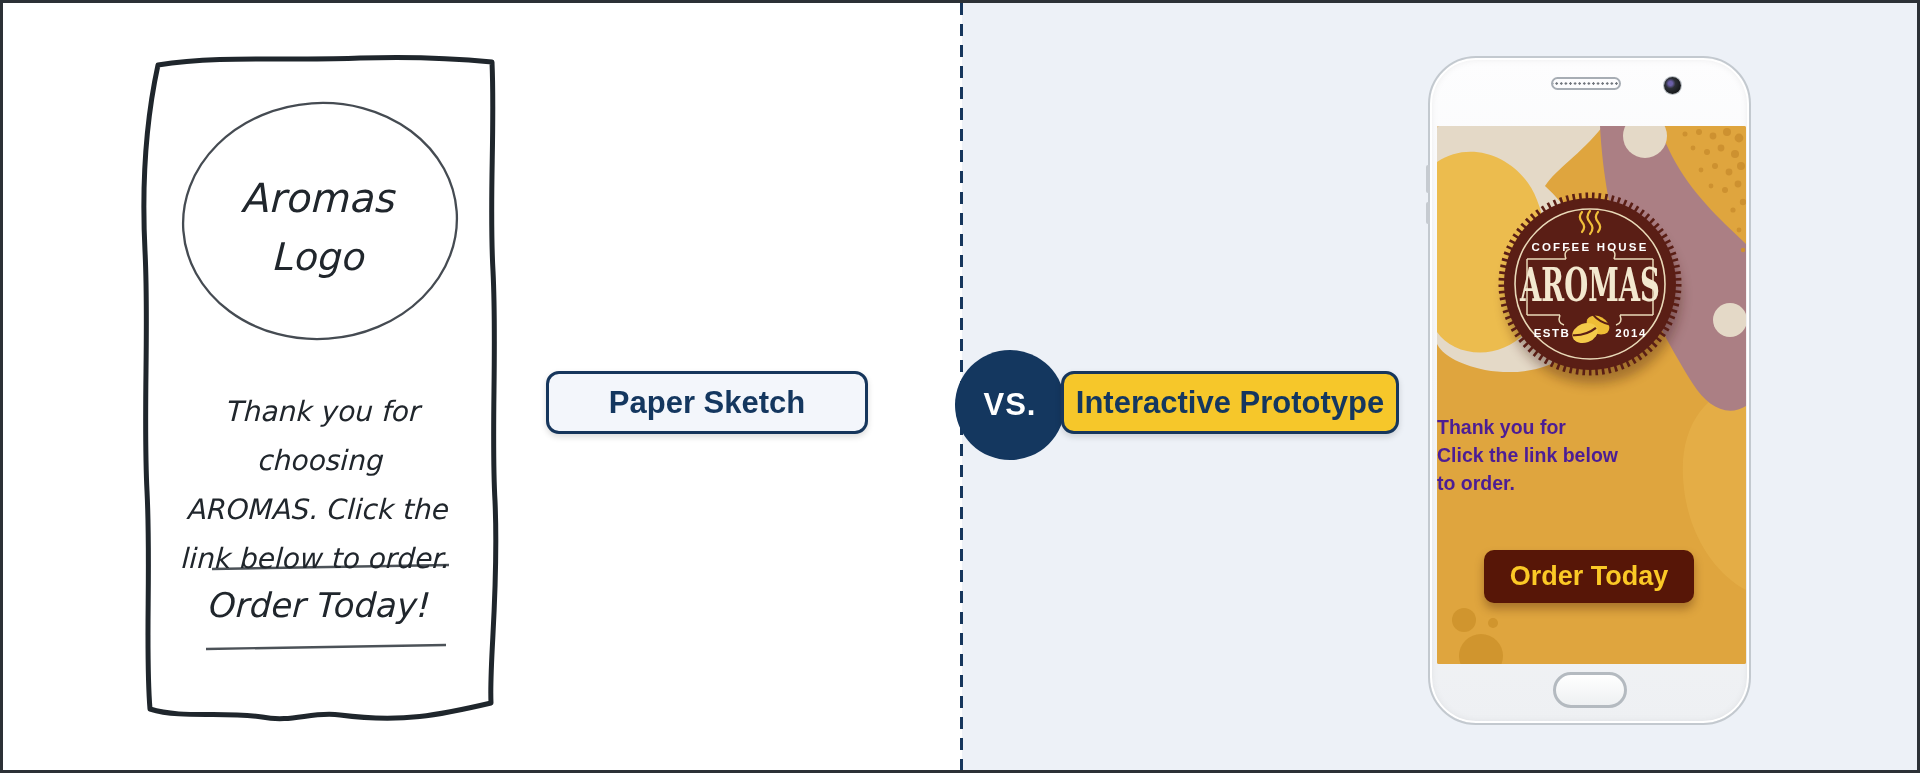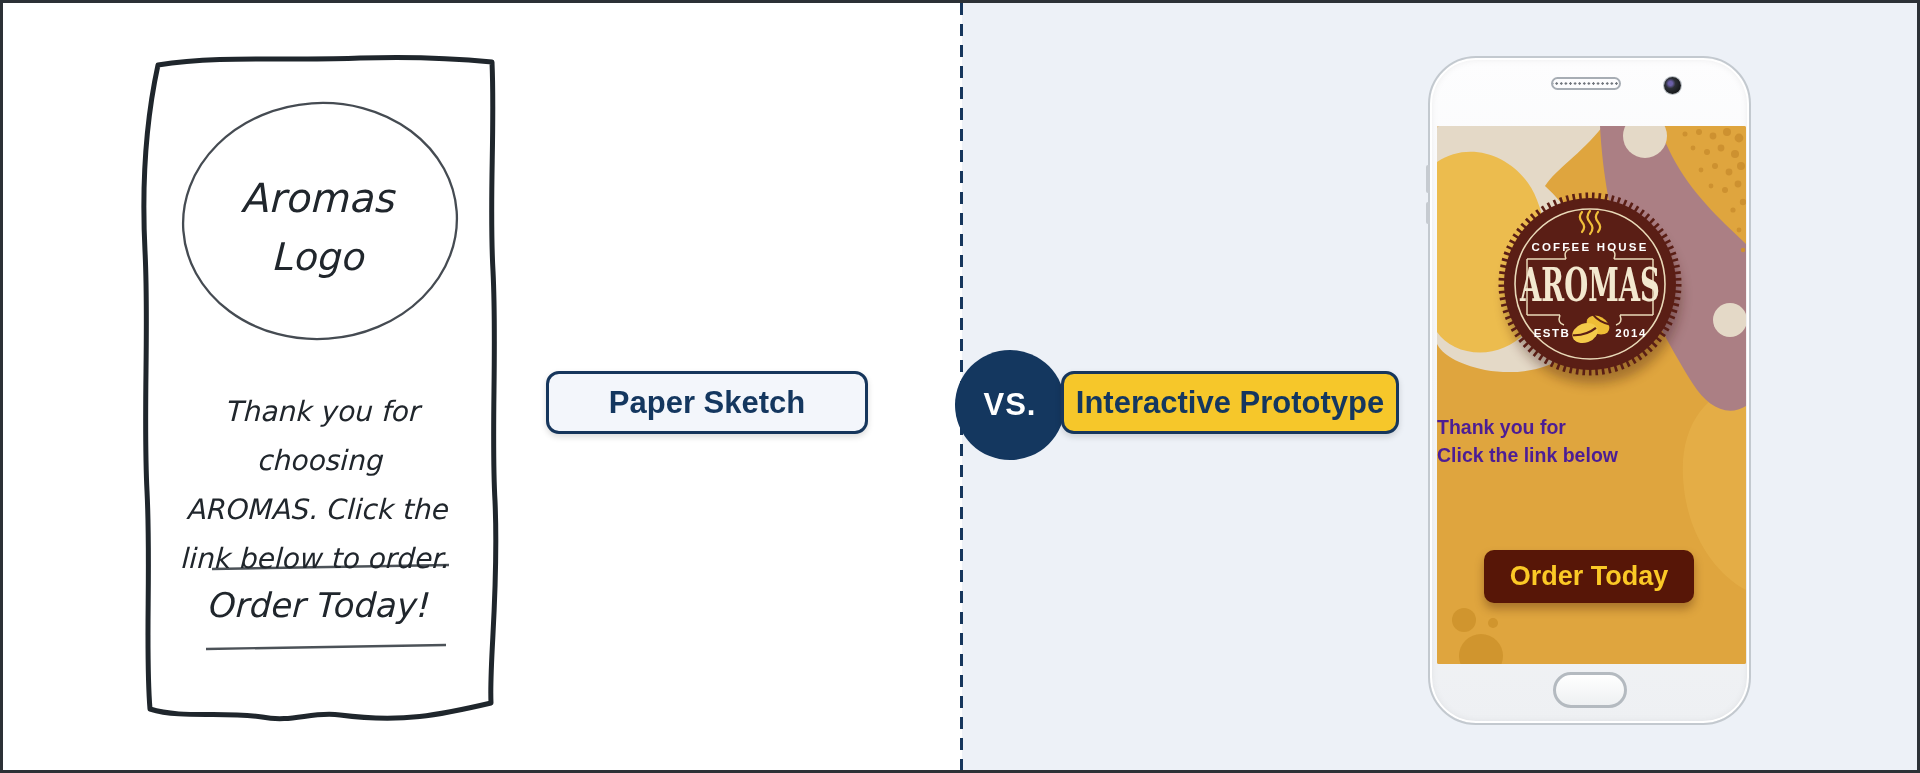--- a/index.html
+++ b/index.html
@@ -184,19 +184,20 @@
             <path d="M-2,34 q10,4 20,1" stroke="#5a1e15" stroke-width="2" fill="none" transform="rotate(28 8 41)"></path>
             <ellipse cx="-5" cy="49" rx="13" ry="9.5" fill="#f4ca4a" transform="rotate(-20 -5 49)"></ellipse>
             <path d="M-17,47 q12,5 24,1" stroke="#5a1e15" stroke-width="2.2" fill="none" transform="rotate(-20 -5 49)"></path>
           </g>
         </g>
       </svg>
 
       <div class="phone-msg">
         <div>Thank you for</div>
         <div>Click the link below</div>
+        <div>to order.</div>
       </div>
       <button class="phone-cta">Order Today</button>
     </div>
 
     <div class="home-btn"></div>
   </div>
 </div>
 
 </body></html>

